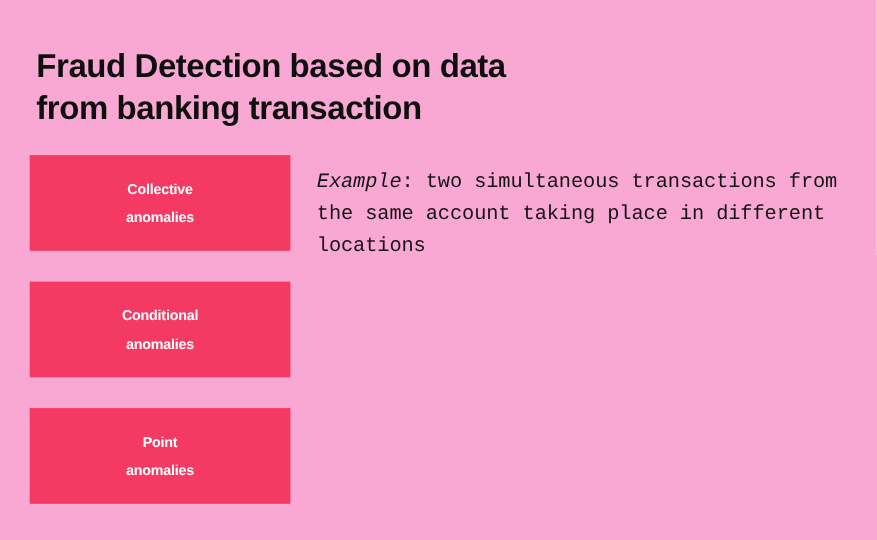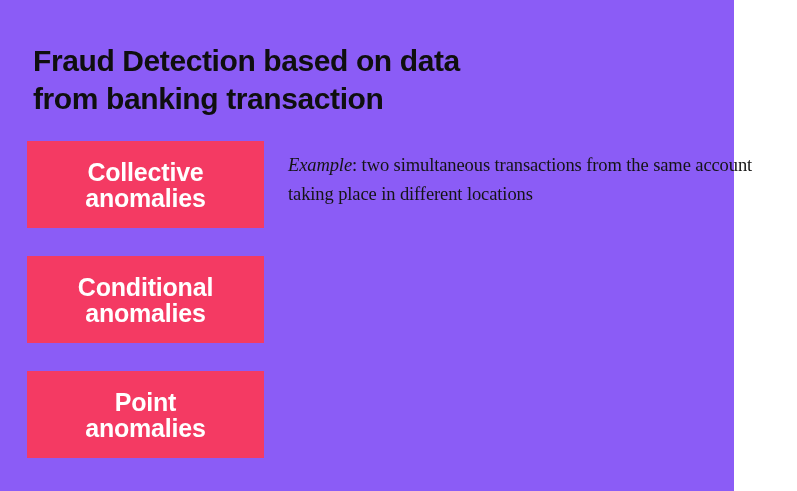--- a/index.html
+++ b/index.html
@@ -10,23 +10,23 @@
   body {
     width: 797px;
     height: 491px;
     overflow: hidden;
     font-family: "Liberation Sans", sans-serif;
     -webkit-font-smoothing: antialiased;
   }
 
   .page {
     position: relative;
-    width: 734px;
+    width: 797px;
     height: 491px;
-    background: #8b5cf6;
+    background: #f9a8d4;
   }
 
   
   .page-title {
     position: absolute;
     left: 33px;
     top: 22px;
     width: 700px;
     font-family: "Liberation Sans", sans-serif;
     font-weight: bold;
@@ -61,34 +61,34 @@
     background: #f43a63;
     display: flex;
     align-items: center;
     justify-content: center;
     box-sizing: border-box;
   }
 
   .category-label {
     font-family: "Liberation Sans", sans-serif;
     font-weight: bold;
-    font-size: 25px;
+    font-size: 13px;
     line-height: 26px;
     color: #ffffff;
     text-align: center;
     letter-spacing: -0.2px;
     white-space: pre-line;
   }
 
   .description {
     position: absolute;
     left: 288px;
     top: 10px;
     width: 478px;
-    font-family: Liberation Serif, serif;
+    font-family: Liberation Mono, monospace;
     font-size: 18.5px;
     line-height: 29px;
     color: #141414;
     letter-spacing: -0.1px;
   }
   .description .lead {
     font-style: italic;
   }
 </style>
 </head>

